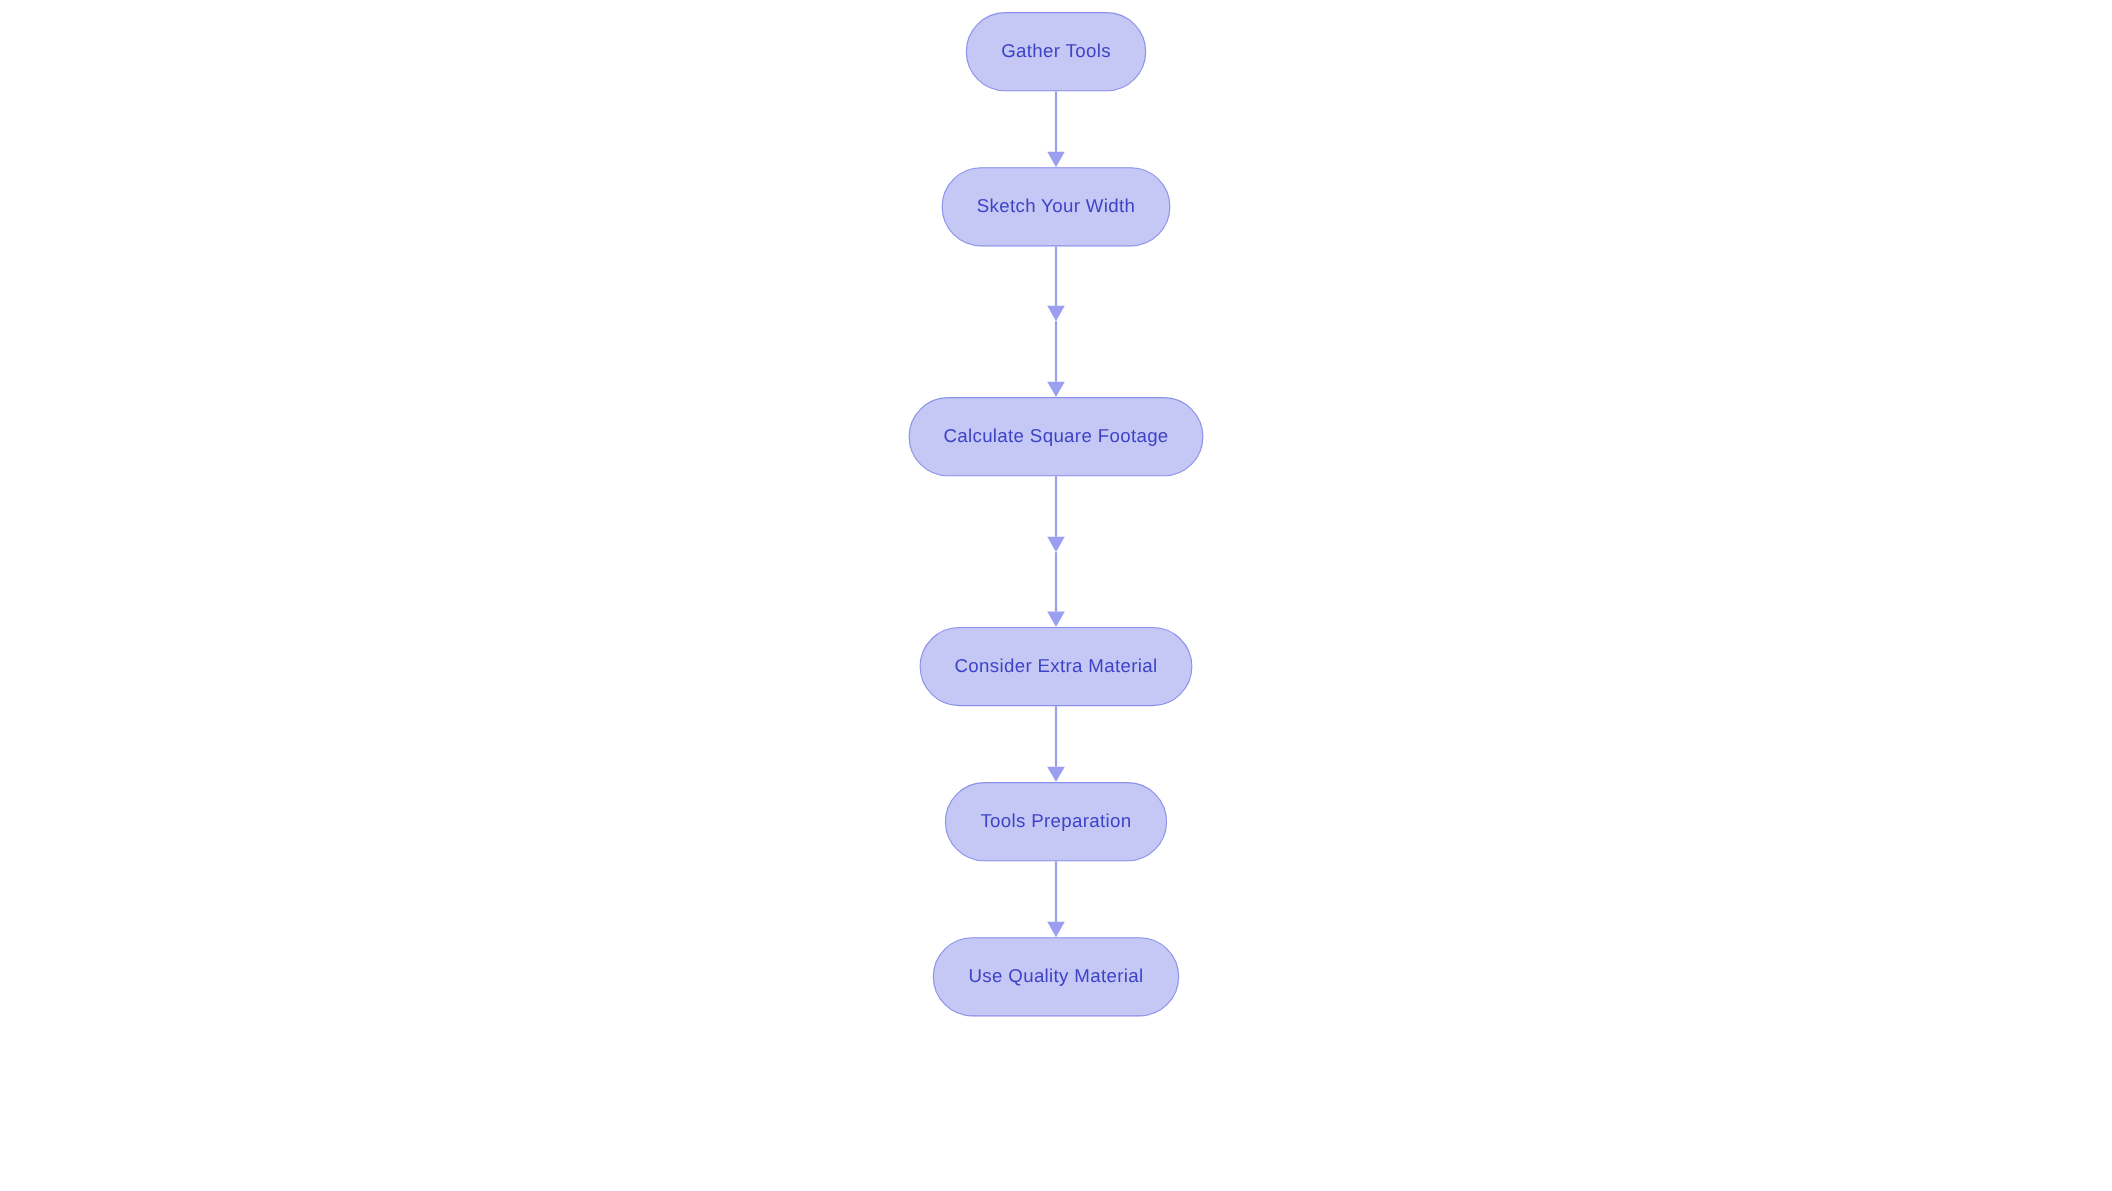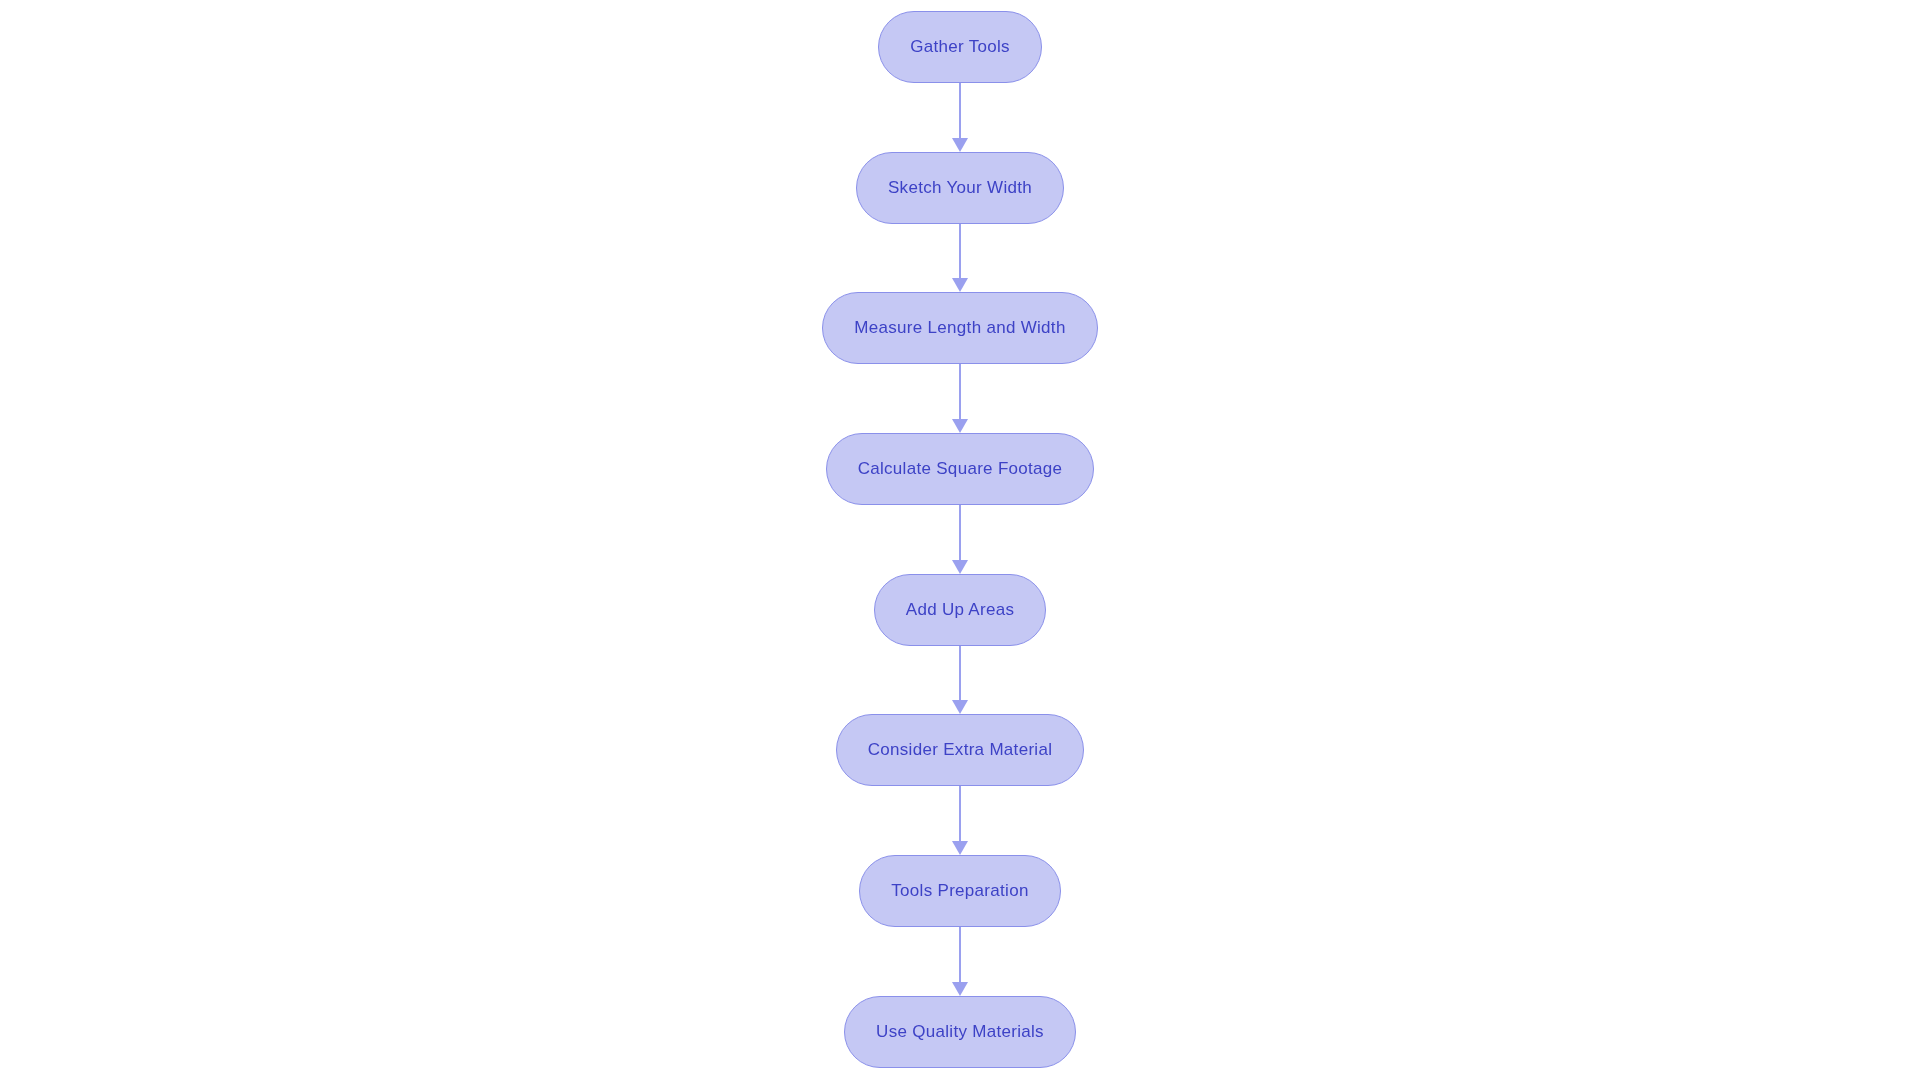--- a/index.html
+++ b/index.html
@@ -70,52 +70,46 @@
     <div class="line"></div>
     <div class="head"></div>
   </div>
       <div class="node">
     <span class="node-label">Sketch Your Width</span>
   </div>
       <div class="connector">
     <div class="line"></div>
     <div class="head"></div>
   </div>
-      <div class="node">
-    <span class="node-label">Measure Length and Width</span>
-  </div>
       <div class="connector">
     <div class="line"></div>
     <div class="head"></div>
   </div>
       <div class="node">
     <span class="node-label">Calculate Square Footage</span>
   </div>
       <div class="connector">
     <div class="line"></div>
     <div class="head"></div>
-  </div>
-      <div class="node">
-    <span class="node-label">Add Up Areas</span>
   </div>
       <div class="connector">
     <div class="line"></div>
     <div class="head"></div>
   </div>
       <div class="node">
     <span class="node-label">Consider Extra Material</span>
   </div>
       <div class="connector">
     <div class="line"></div>
     <div class="head"></div>
   </div>
       <div class="node">
     <span class="node-label">Tools Preparation</span>
   </div>
       <div class="connector">
     <div class="line"></div>
     <div class="head"></div>
   </div>
       <div class="node">
-    <span class="node-label">Use Quality Materials</span>
+    <span class="node-label">Use Quality Material</span>
   </div>
     </div>
 </div>
 
 </body></html>

